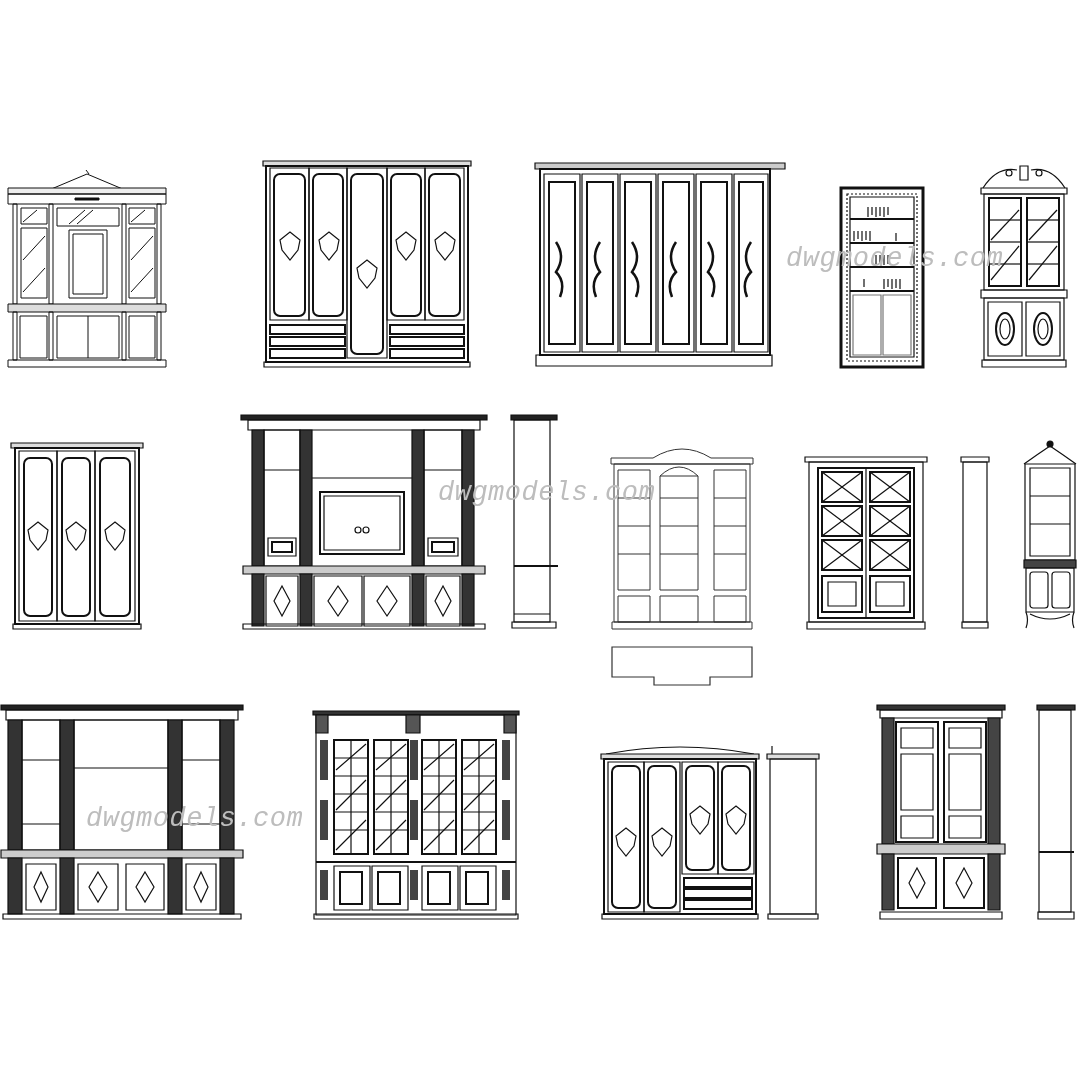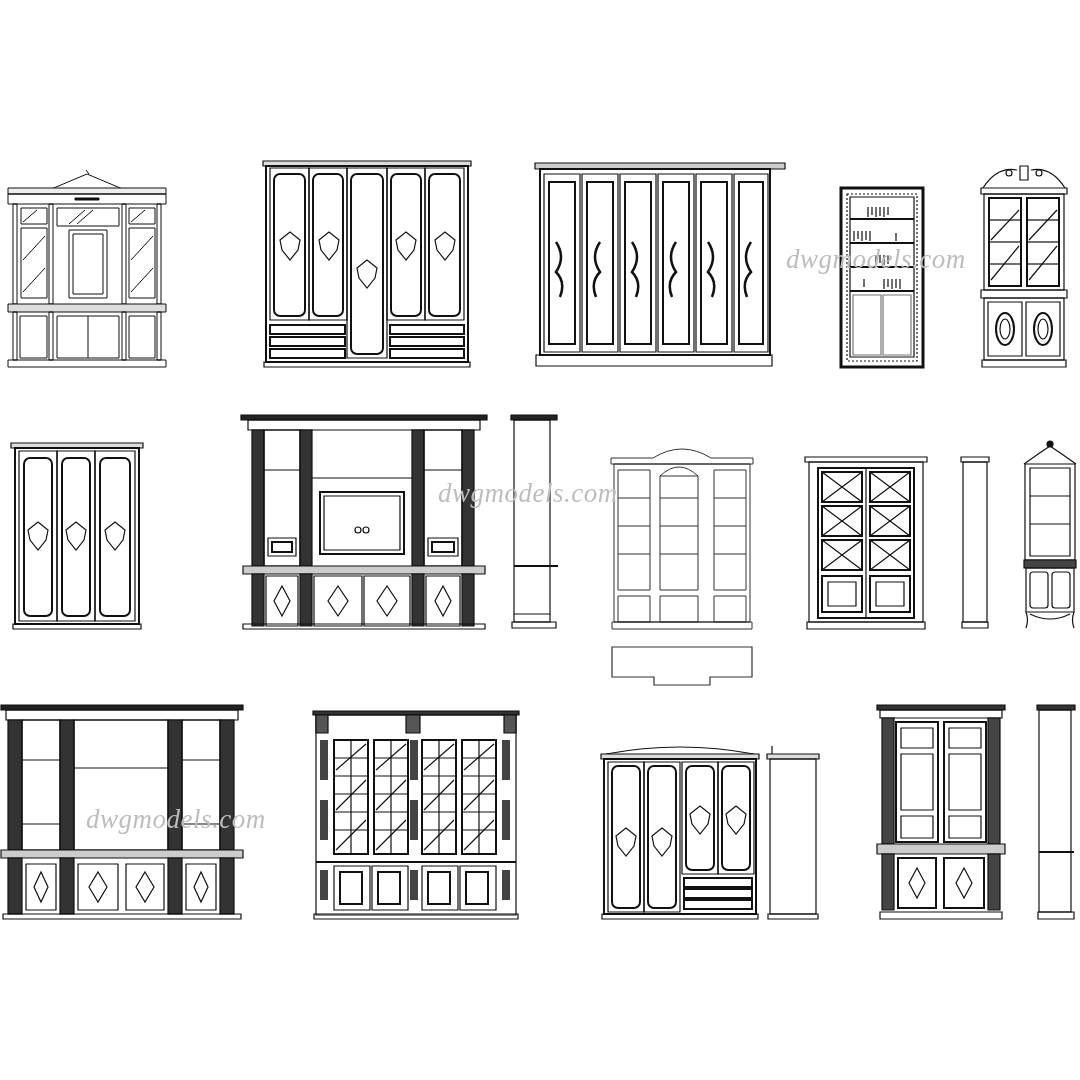--- a/index.html
+++ b/index.html
@@ -1,19 +1,19 @@
 <!DOCTYPE html>
 <html><head>
 <meta charset="utf-8">
 <style>
   html, body { margin:0; padding:0; background:#ffffff; }
   body { width:1080px; height:1080px; position:relative; overflow:hidden; font-family:"Liberation Sans", sans-serif; }
   .item { position:absolute; }
   .item svg { position:absolute; left:0; top:0; overflow:visible; }
-  .wm { position:absolute; color:#bdbdbd; font-style:italic; font-size:27px; letter-spacing:0.5px; font-family:Liberation Serif, serif; white-space:nowrap; pointer-events:none;text-align:center; }
+  .wm { position:absolute; color:#bdbdbd; font-style:italic; font-size:27px; letter-spacing:0.5px; font-family:Liberation Mono, monospace; white-space:nowrap; pointer-events:none;text-align:center; }
   svg * { vector-effect:non-scaling-stroke; }
 </style>
 </head>
 <body>
 
 <div class="item" style="left:5px;top:168px;width:165px;height:200px;">
   <svg width="165" height="200">
     <g fill="none" stroke="#111" stroke-width="1">
       <polygon points="44,22 82,6 120,22"></polygon>
       <line x1="81" y1="2" x2="84" y2="6"></line>

